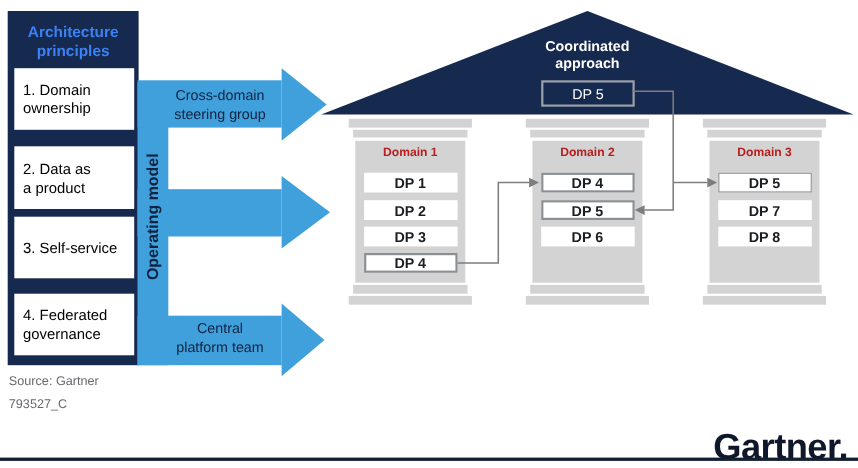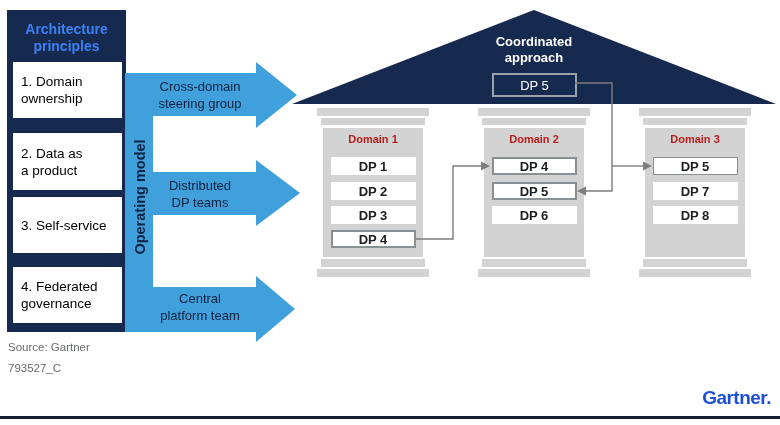--- a/index.html
+++ b/index.html
@@ -74,21 +74,21 @@
   .infra-row{position:absolute;left:8px;top:26px;width:460px;display:flex;gap:14px;}
   .infra-box{flex:1;height:22px;background:#ffffff;color:#1a1d21;font-size:13px;
              display:flex;align-items:center;justify-content:center;}
 
   
   .connectors{position:absolute;left:0;top:0;width:780px;height:425px;pointer-events:none;}
 
   
   .src{position:absolute;left:8px;color:#66696D;font-size:11.5px;}
   .src1{top:341px;} .src2{top:362px;}
-  .logo{position:absolute;right:9px;top:387px;color:#1d4ed8;font-weight:bold;font-size:19px;
+  .logo{position:absolute;right:9px;top:387px;color:#0f172a;font-weight:bold;font-size:33px;
         letter-spacing:-0.5px;}
   .bottom-rule{position:absolute;left:0;top:416px;width:780px;height:2.5px;background:#141E30;}
 </style>
 </head>
 <body>
 
 <div class="canvas">
 
   <div class="sidebar">
     <div class="sidebar-title">Architecture
@@ -104,22 +104,20 @@
 
   <div class="om-spine"></div>
   <div class="arm-body arm1"></div>
   <div class="arm-head head1"></div>
   <div class="arm-body arm2"></div>
   <div class="arm-head head2"></div>
   <div class="arm-body arm3"></div>
   <div class="arm-head head3"></div>
   <div class="arm-label lab1">Cross-domain
 steering group</div>
-  <div class="arm-label lab2">Distributed
-DP teams</div>
   <div class="arm-label lab3">Central
 platform team</div>
   <div class="om-vertical">Operating model</div>
 
   <div class="roof"></div>
   <div class="roof-title">Coordinated
 approach</div>
   <div class="roof-dp">DP 5</div>
 
   <div class="pillar p1">

